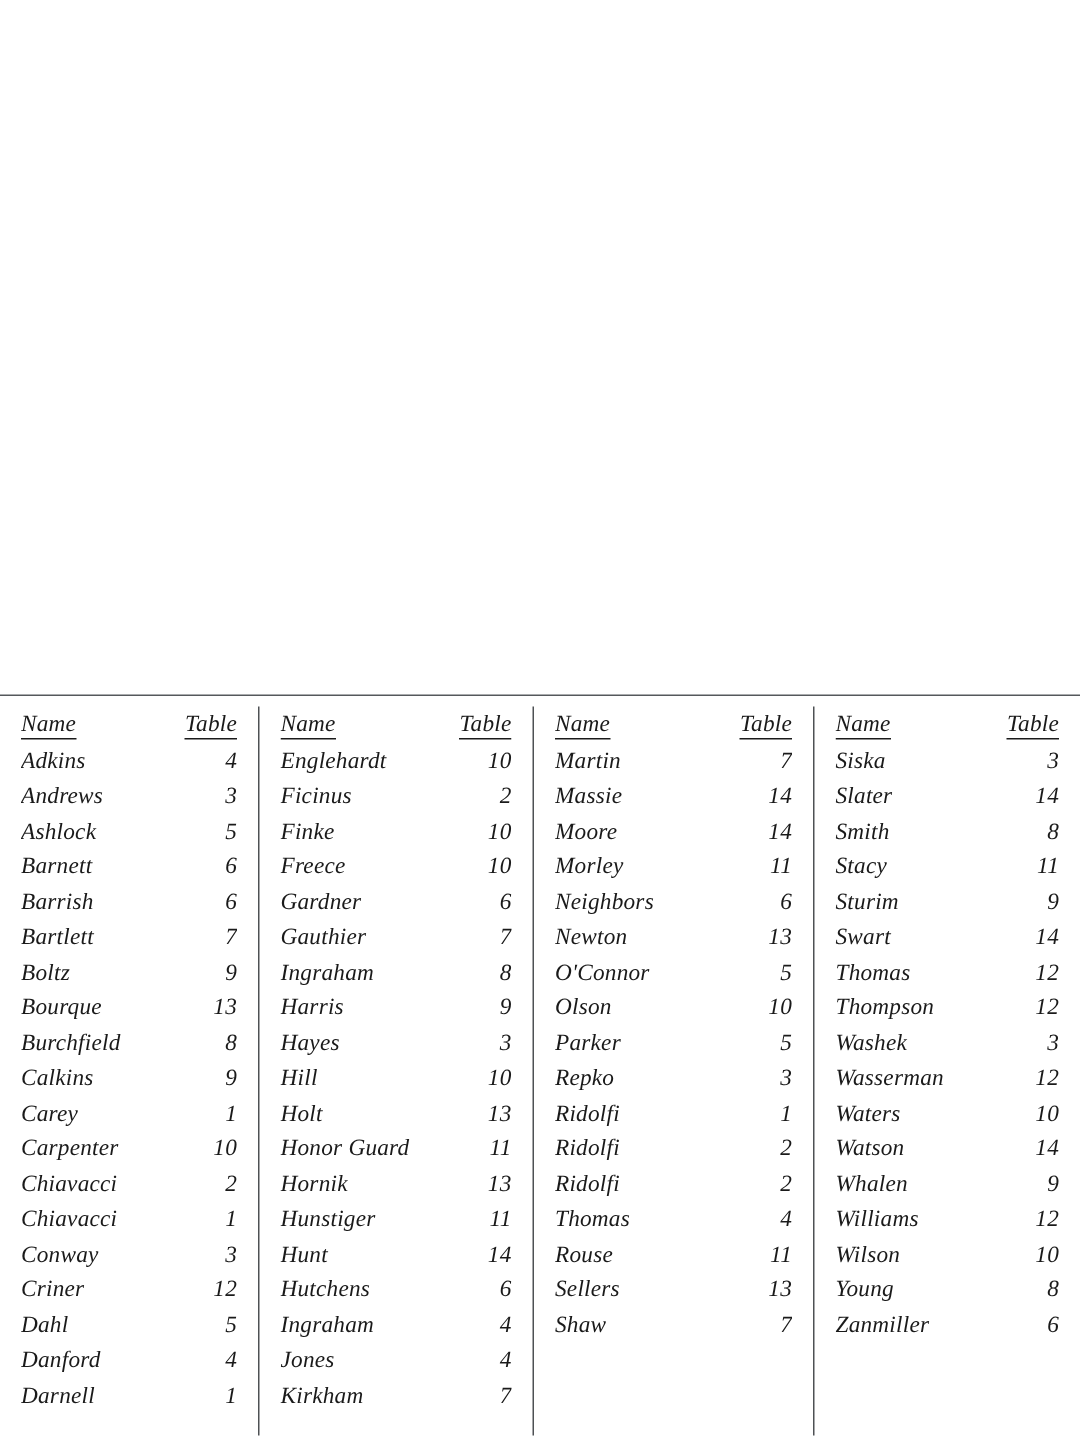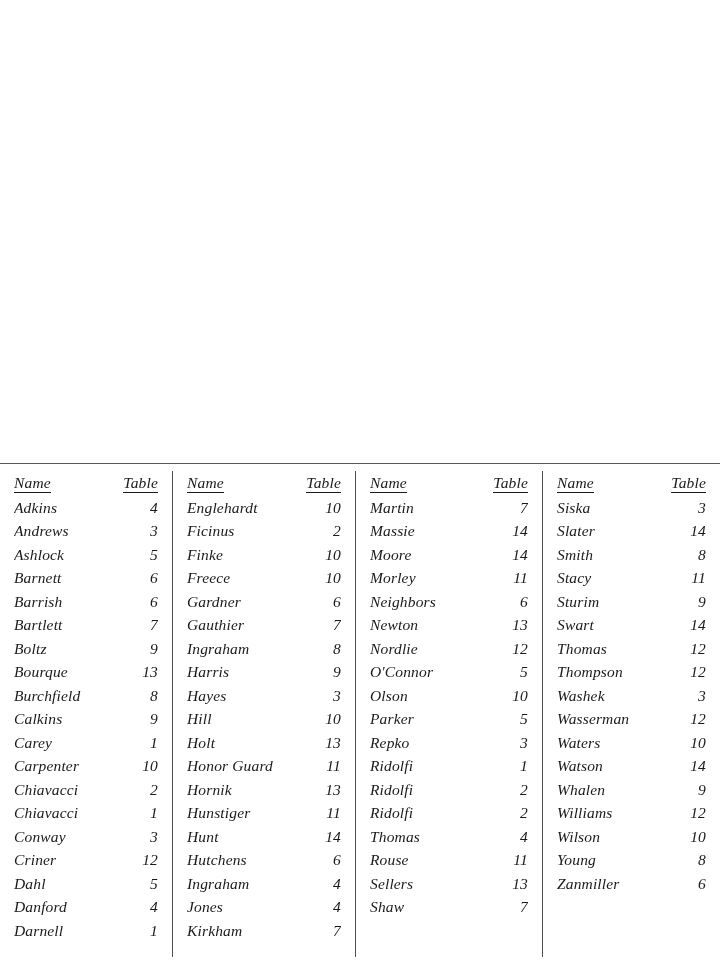--- a/index.html
+++ b/index.html
@@ -346,24 +346,20 @@
               </tr>
             <tr>
                 <td class="name-cell">Neighbors</td>
                 <td class="table-cell">6</td>
               </tr>
             <tr>
                 <td class="name-cell">Newton</td>
                 <td class="table-cell">13</td>
               </tr>
             <tr>
-                <td class="name-cell">Nordlie</td>
-                <td class="table-cell">12</td>
-              </tr>
-            <tr>
                 <td class="name-cell">O'Connor</td>
                 <td class="table-cell">5</td>
               </tr>
             <tr>
                 <td class="name-cell">Olson</td>
                 <td class="table-cell">10</td>
               </tr>
             <tr>
                 <td class="name-cell">Parker</td>
                 <td class="table-cell">5</td>

